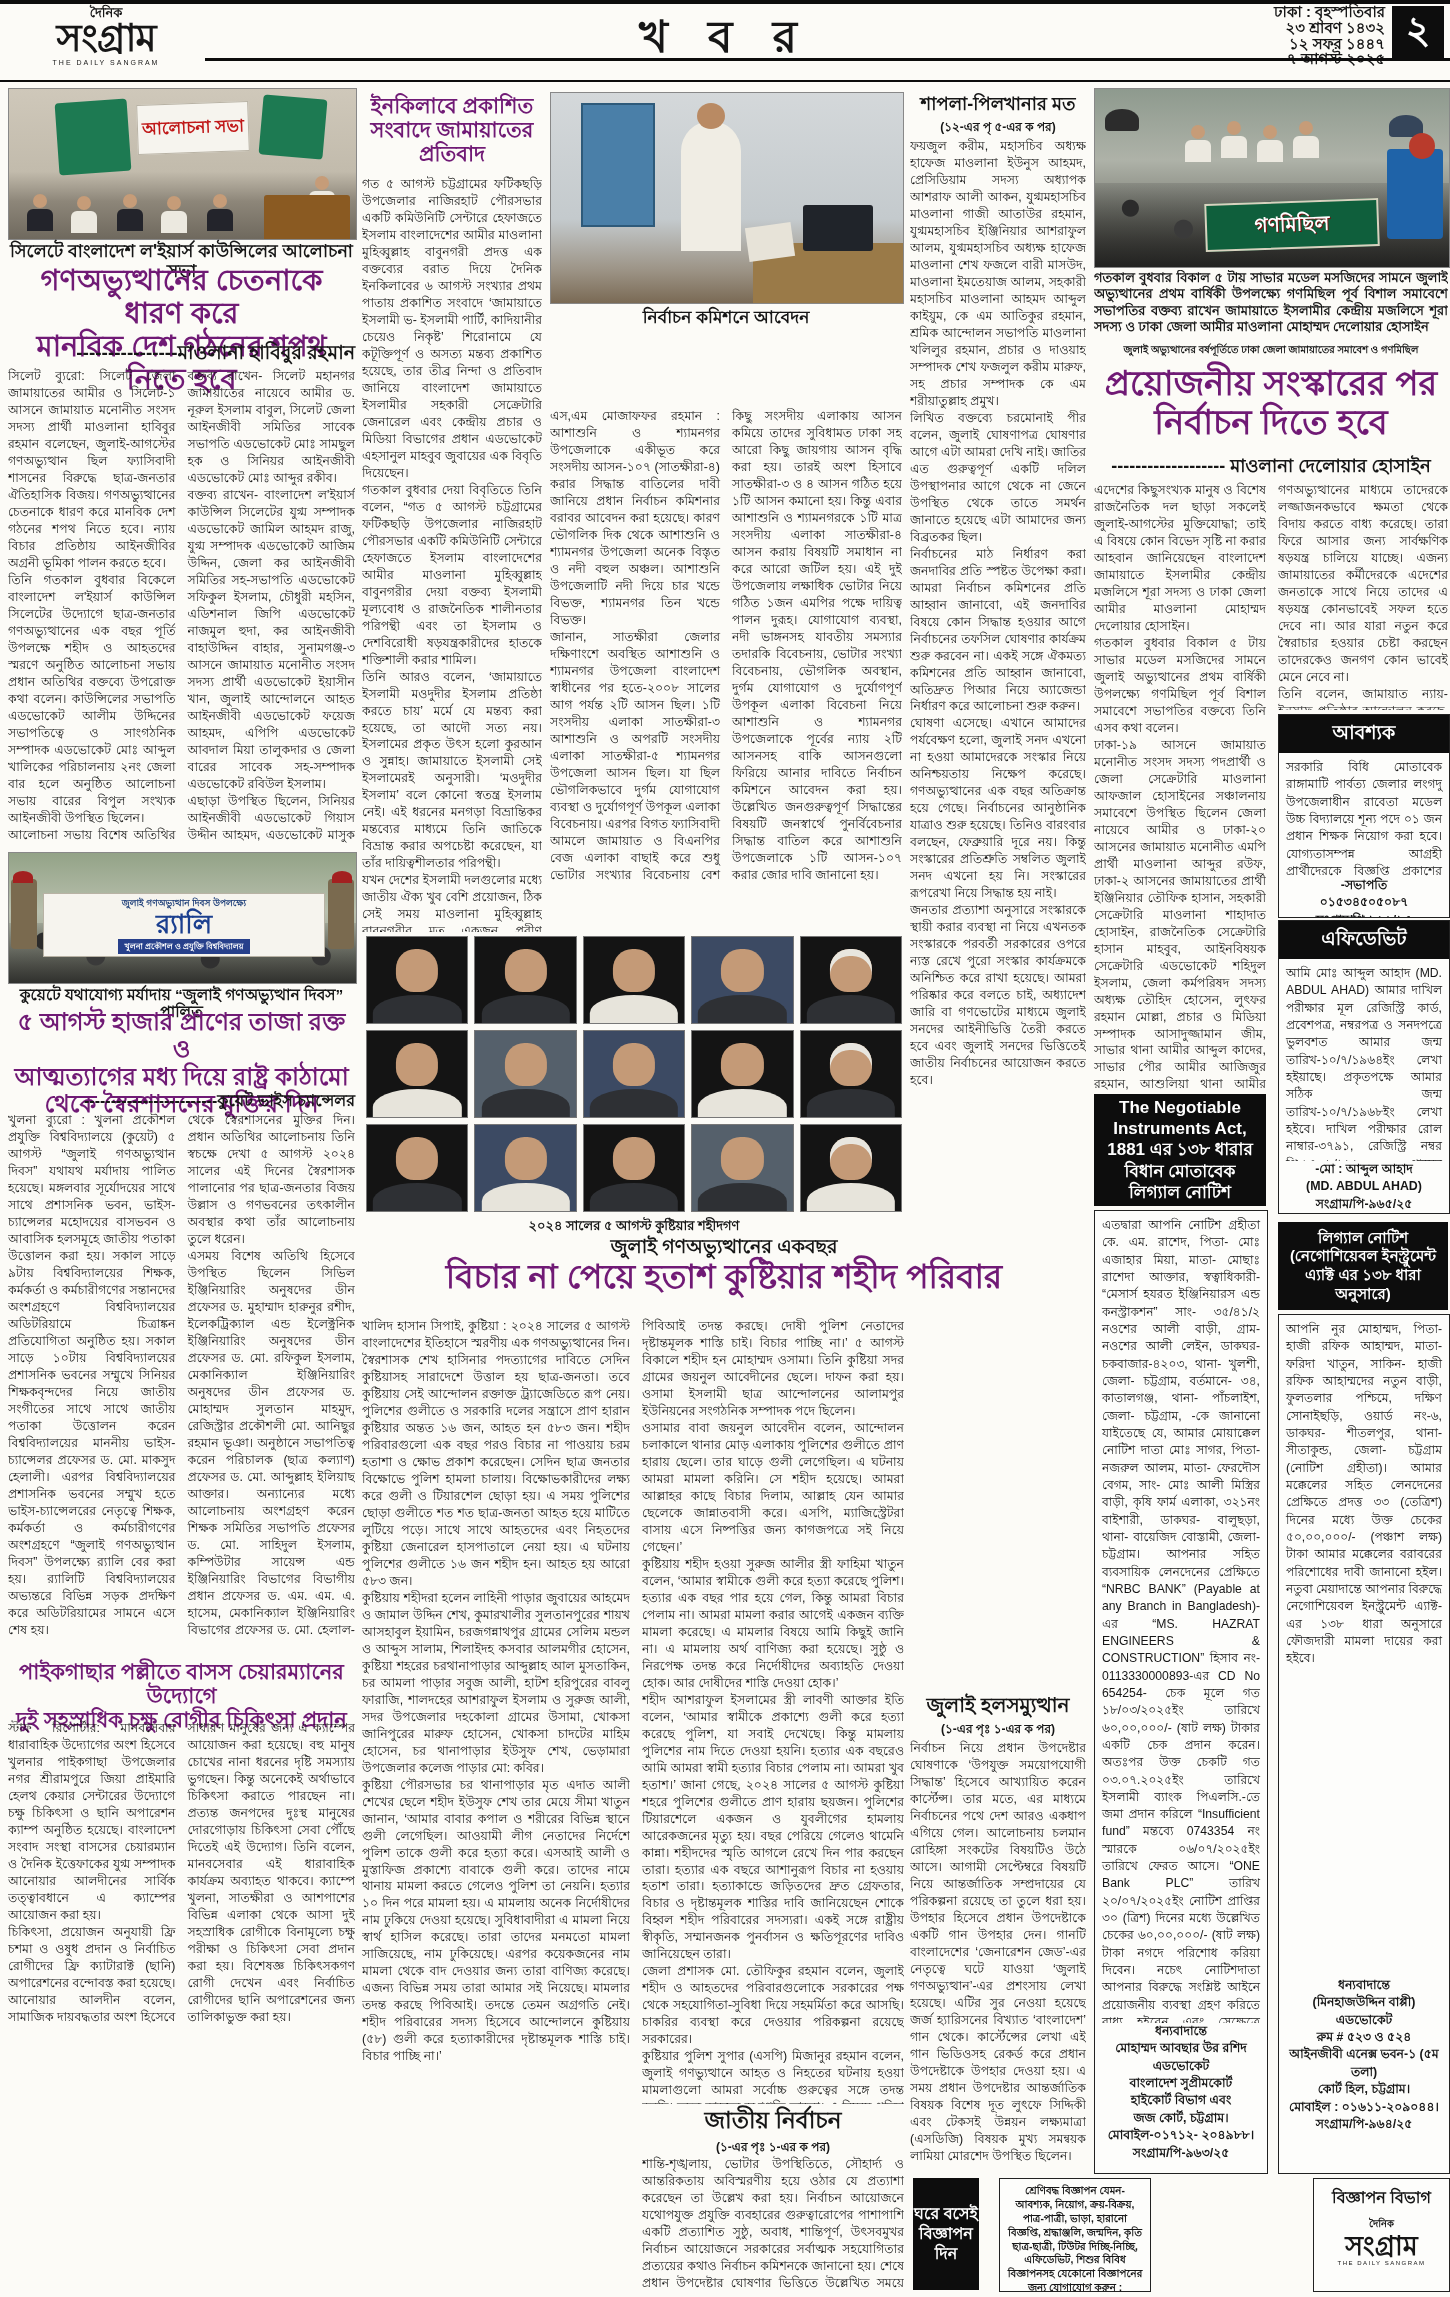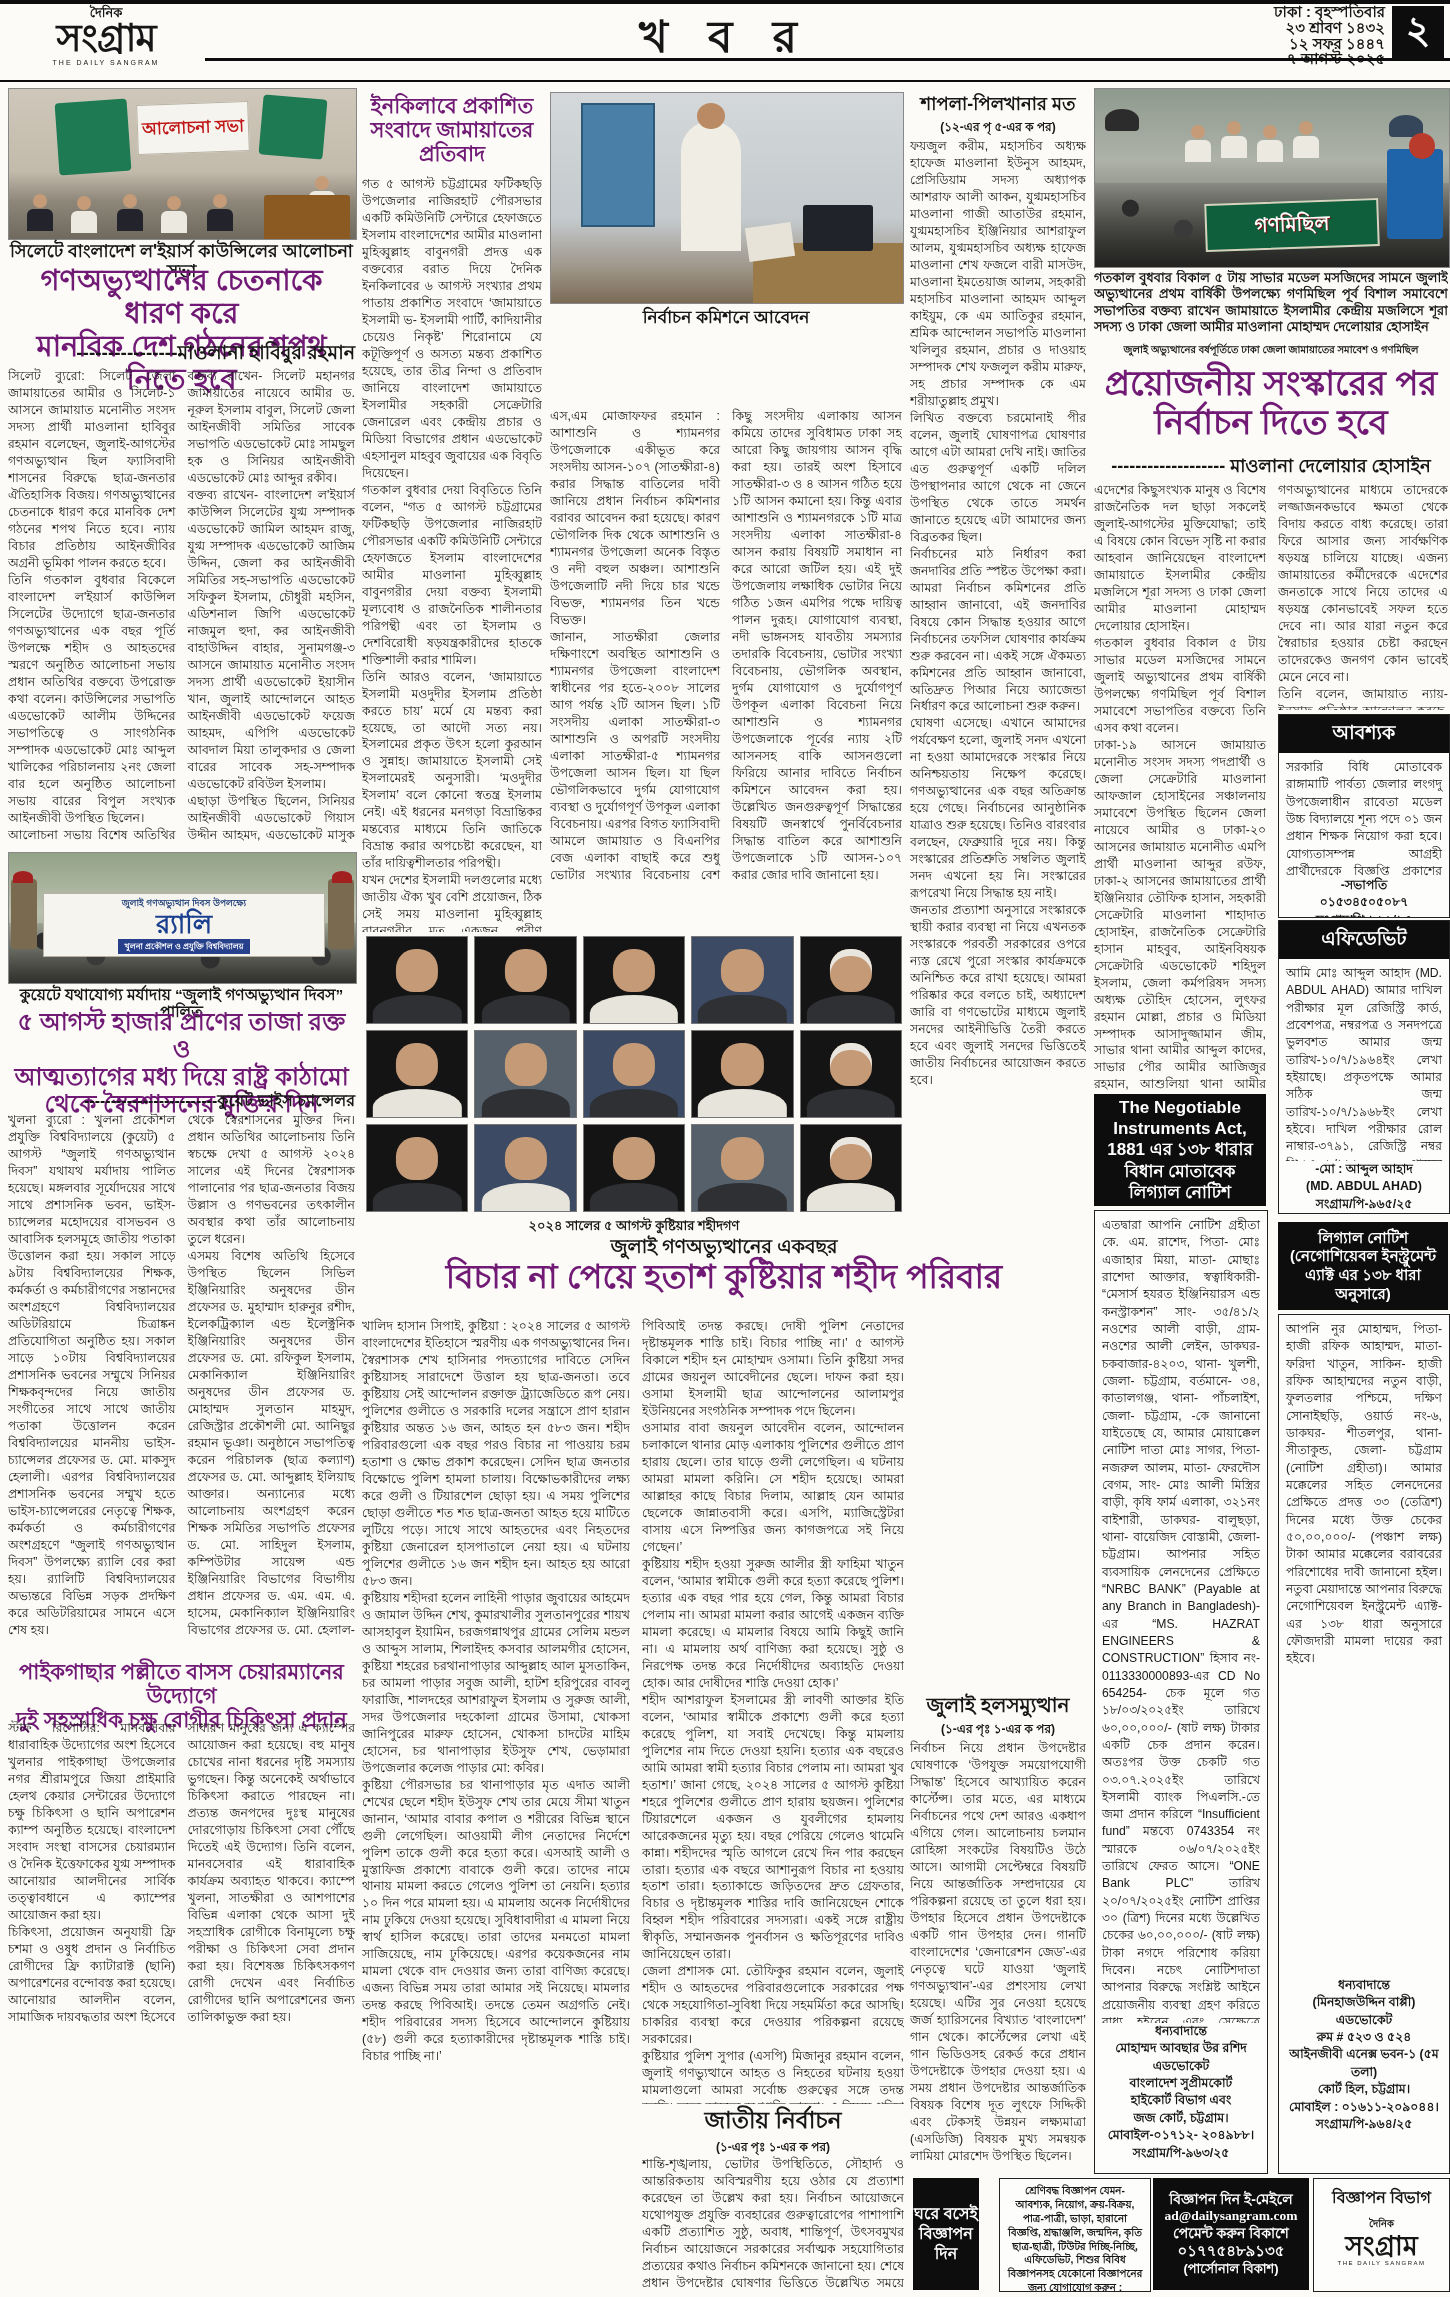--- a/index.html
+++ b/index.html
@@ -310,27 +310,20 @@
 সংগ্রাম/পি-৯৬৪/২৫</div>
   </div>
 
   <div class="abs blackbox" style="left:913px;top:2178px;width:66px;height:112px;font-size:16px;white-space:pre-line;">ঘরে বসেই
 বিজ্ঞাপন
 দিন</div>
   <div class="abs noticebox" style="left:999px;top:2178px;width:150px;height:112px;">
     <div style="padding:5px 6px;font-size:10.3px;line-height:1.35;font-weight:700;text-align:center;white-space:pre-line;">শ্রেণিবদ্ধ বিজ্ঞাপন যেমন- আবশ্যক, নিয়োগ, ক্রয়-বিক্রয়, পাত্র-পাত্রী, ভাড়া, হারানো বিজ্ঞপ্তি, শ্রদ্ধাঞ্জলি, জন্মদিন, কৃতি ছাত্র-ছাত্রী, টিউটর দিচ্ছি-নিচ্ছি, এফিডেভিট, শিশুর বিবিধ বিজ্ঞাপনসহ যেকোনো বিজ্ঞাপনের জন্য যোগাযোগ করুন :
 ০১৭৭৫৪৮৯১৩৫ (সকাল ৯টা থেকে রাত ৮টা)</div>
   </div>
-  <div class="abs blackbox" style="left:1153px;top:2178px;width:156px;height:112px;">
-    <span style="font-size:14px;">বিজ্ঞাপন দিন ই-মেইলে</span>
-    <span style="font-size:13.5px;font-family:'Liberation Serif','DejaVu Serif',serif;">ad@dailysangram.com</span>
-    <span style="font-size:14px;">পেমেন্ট করুন বিকাশে</span>
-    <span style="font-size:15px;">০১৭৭৫৪৮৯১৩৫</span>
-    <span style="font-size:13px;">(পার্সোনাল বিকাশ)</span>
-  </div>
   <div class="abs noticebox" style="left:1313px;top:2178px;width:135px;height:112px;text-align:center;">
     <div style="font-size:16px;font-weight:800;margin-top:6px;">বিজ্ঞাপন বিভাগ</div>
     <div style="font-size:10px;font-weight:700;margin-top:4px;">দৈনিক</div>
     <div style="font-size:27px;font-weight:800;line-height:1;">সংগ্রাম</div>
     <div style="font-size:6px;letter-spacing:1.5px;">THE DAILY SANGRAM</div>
   </div>
 
 </div>
 
 </body></html>

